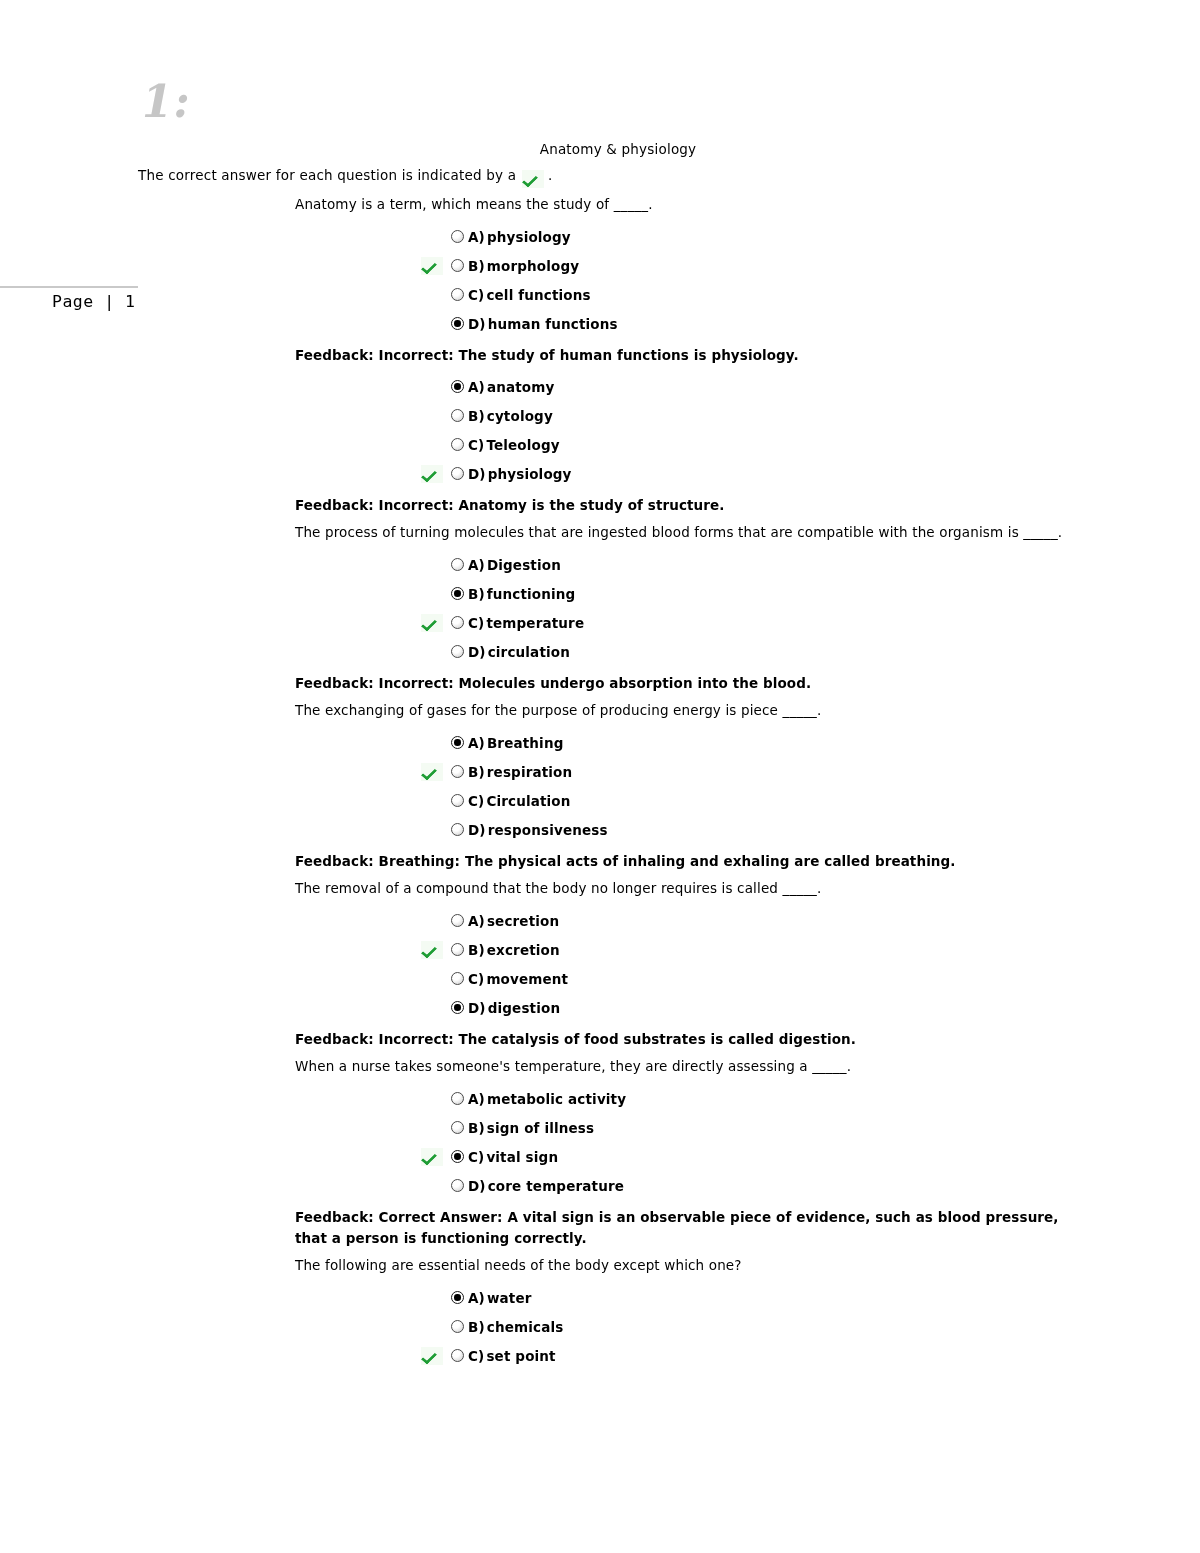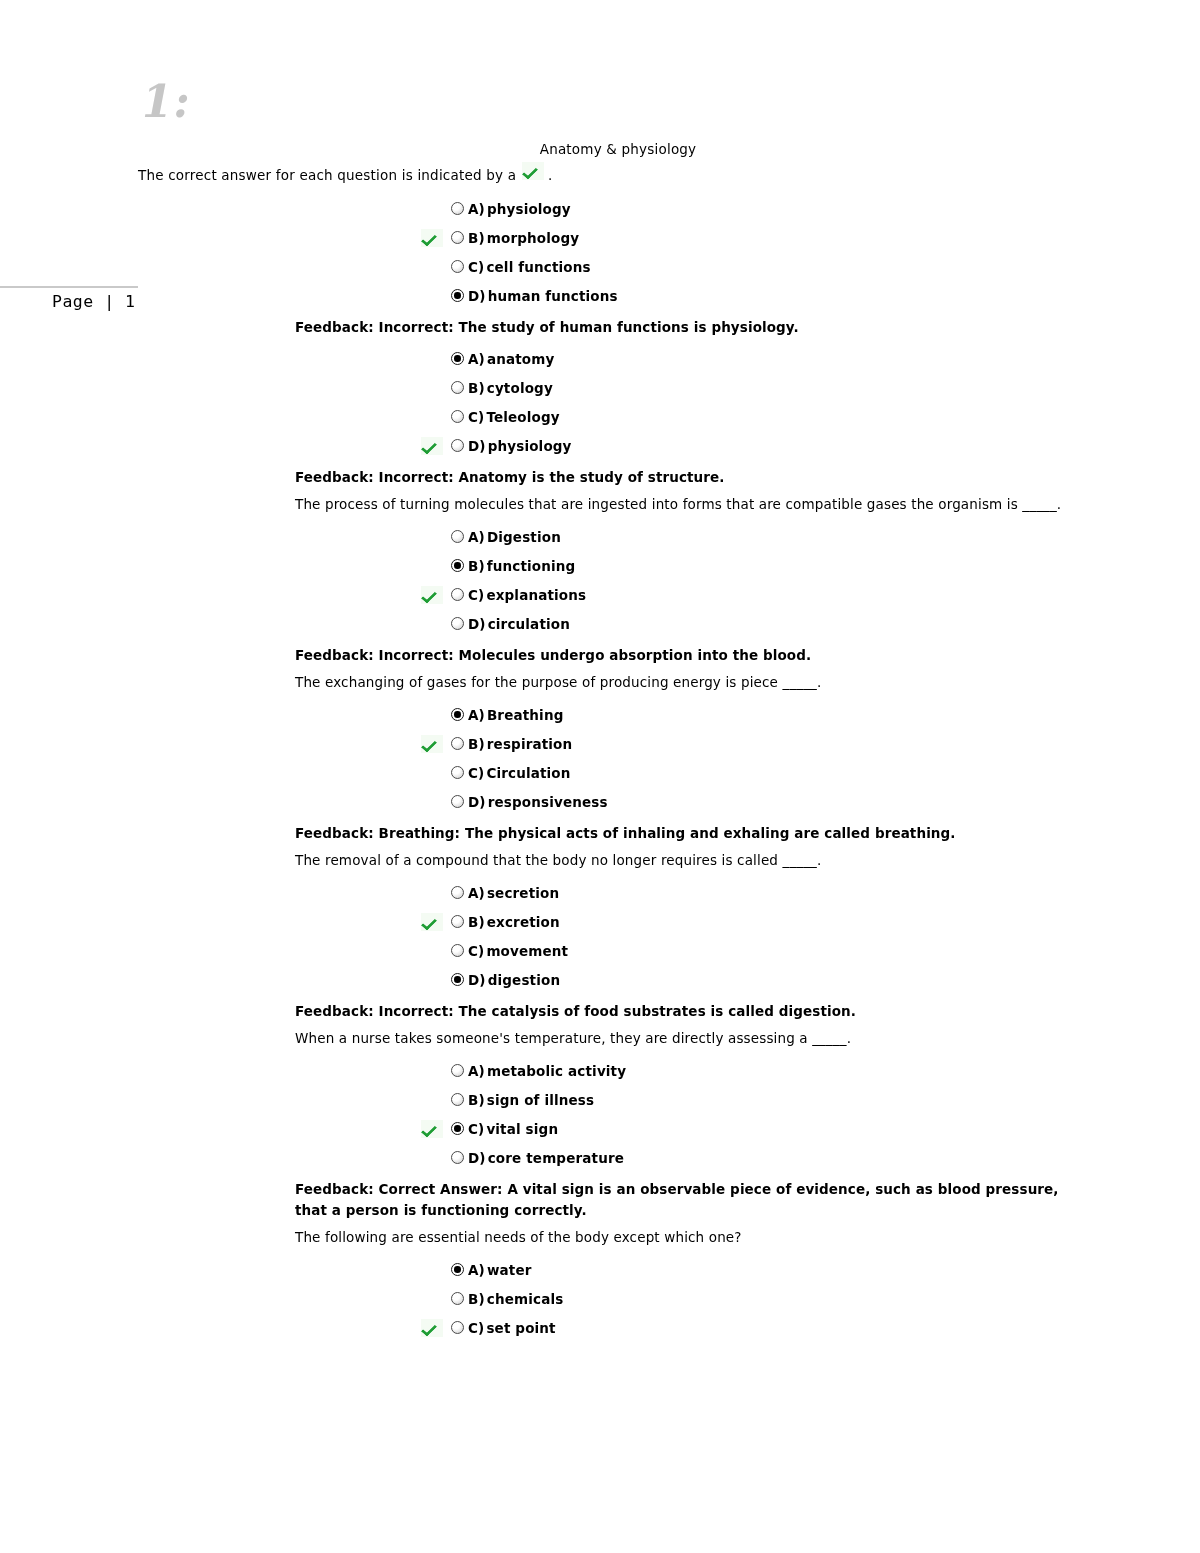--- a/index.html
+++ b/index.html
@@ -64,21 +64,21 @@
     margin: 0;
     letter-spacing: 0.2px;
     text-align: center;
   }
   .legend {
     font-size: 13.5px;
     line-height: 26px;
     margin: 0 0 2px 0;
     letter-spacing: 0.2px;
     display: flex;
-    align-items: flex-start;
+    align-items: flex-end;
   }
 
   
   .tick {
     display: inline-block;
     width: 22px;
     height: 18px;
     background: #f4fbf3;
     position: relative;
     vertical-align: middle;
@@ -191,20 +191,21 @@
     <p class="subject">Anatomy &amp; physiology</p>
 
     <p class="legend">
       <span>The correct answer for each question is indicated by a</span>
       <span class="tick inline"></span>
       <span>.</span>
     </p>
 
     <div id="questions">
         <div class="question first">
+          <p class="q-stem">Anatomy is a term, which means the study of _____.</p>
           <ul class="options">
             <li class="option">
               <span class="opt-tick-slot"></span>
               <span class="radio"></span>
               <span class="opt-letter">A)</span>
               <span class="opt-text">physiology</span>
             </li>
             <li class="option">
               <span class="opt-tick-slot">
                 <span class="tick"></span>
@@ -253,41 +254,41 @@
                 <span class="tick"></span>
               </span>
               <span class="radio"></span>
               <span class="opt-letter">D)</span>
               <span class="opt-text">physiology</span>
             </li>
           </ul>
           <p class="feedback">Feedback: Incorrect: Anatomy is the study of structure.</p>
         </div>
         <div class="question rest">
-          <p class="q-stem">The process of turning molecules that are ingested into forms that are compatible gases the organism is _____.</p>
+          <p class="q-stem">The process of turning molecules that are ingested blood forms that are compatible with the organism is _____.</p>
           <ul class="options">
             <li class="option">
               <span class="opt-tick-slot"></span>
               <span class="radio"></span>
               <span class="opt-letter">A)</span>
               <span class="opt-text">Digestion</span>
             </li>
             <li class="option">
               <span class="opt-tick-slot"></span>
               <span class="radio selected"></span>
               <span class="opt-letter">B)</span>
               <span class="opt-text">functioning</span>
             </li>
             <li class="option">
               <span class="opt-tick-slot">
                 <span class="tick"></span>
               </span>
               <span class="radio"></span>
               <span class="opt-letter">C)</span>
-              <span class="opt-text">explanations</span>
+              <span class="opt-text">temperature</span>
             </li>
             <li class="option">
               <span class="opt-tick-slot"></span>
               <span class="radio"></span>
               <span class="opt-letter">D)</span>
               <span class="opt-text">circulation</span>
             </li>
           </ul>
           <p class="feedback">Feedback: Incorrect: Molecules undergo absorption into the blood.</p>
         </div>

